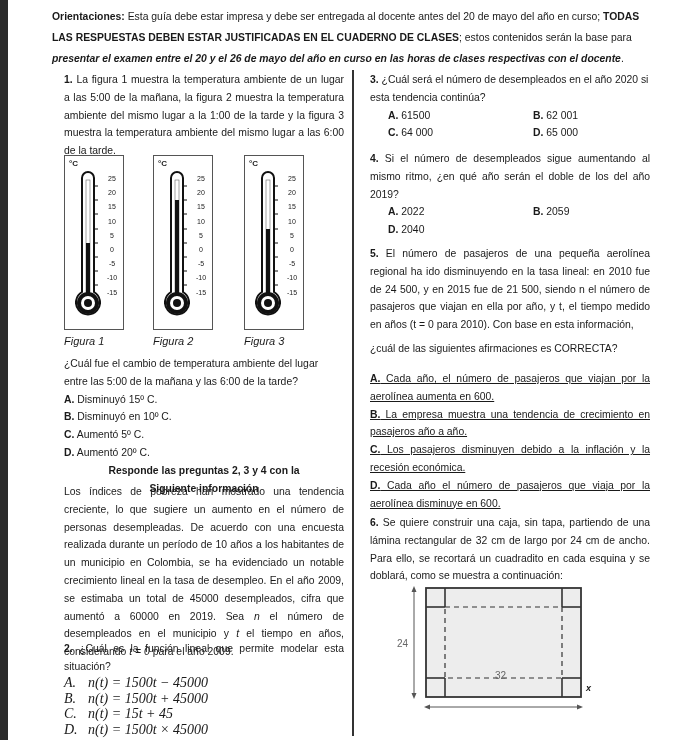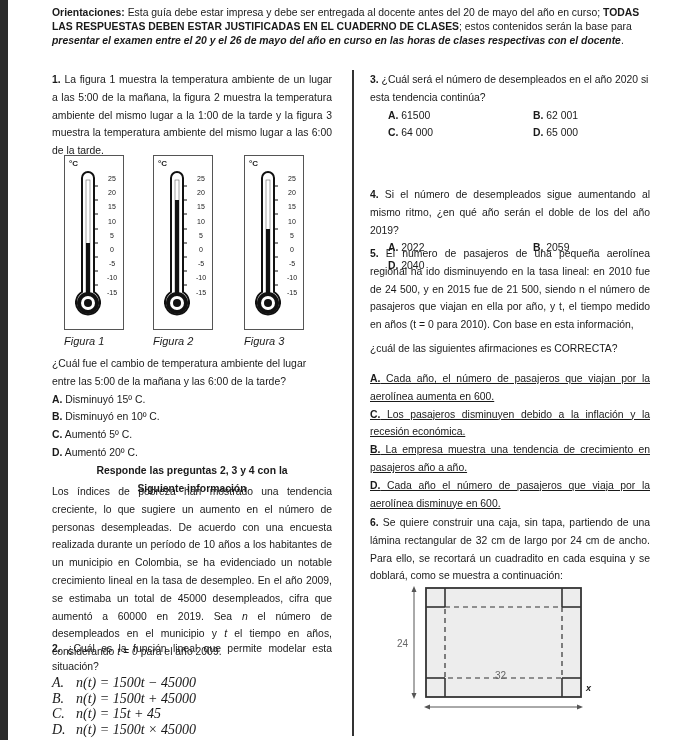--- a/index.html
+++ b/index.html
@@ -4,25 +4,25 @@
 <style>
   html, body { margin: 0; padding: 0; }
   body {
     width: 690px; height: 740px; overflow: hidden; position: relative;
     background: #ffffff; color: #1a1a1a;
     font-family: "Liberation Sans", "DejaVu Sans", sans-serif;
     font-size: 10.4px; line-height: 17.8px;
   }
   .left-strip { position: absolute; left: 0; top: 0; width: 8px; height: 740px; background: #2b2b2b; }
   .abs { position: absolute; }
-  .header { left: 52px; top: 6px; width: 600px; line-height: 14px; font-size: 10.4px; }
+  .header { left: 52px; top: 6px; width: 600px; line-height: 21px; font-size: 10.4px; }
   b { font-weight: bold; }
   .bi { font-weight: bold; font-style: italic; }
   .divider { position: absolute; left: 352px; top: 70px; width: 1.5px; height: 666px; background: #333; }
-  .col-left { left: 52px; width: 280px; }
+  .col-left { left: 64px; width: 280px; }
   .col-right { left: 370px; width: 280px; }
   .just { text-align: justify; }
   .opt { display: block; }
   .grid2 { display: grid; grid-template-columns: 145px 120px; padding-left: 18px; }
   .center { text-align: center; font-weight: bold; }
   .math { font-family: "Liberation Serif", "DejaVu Serif", serif; font-size: 14px; }
   .math .lbl { display: inline-block; width: 24px; font-style: italic; }
   .math i { font-style: italic; }
   .therm-box { position: absolute; top: 155px; width: 60px; height: 175px; border: 1.5px solid #555; box-sizing: border-box; background: #fff; }
   .therm-label { position: absolute; top: 333px; width: 60px; text-align: left; font-size: 11px; font-style: italic; }
@@ -173,37 +173,37 @@
 <div class="abs col-right" style="top:71px;">
   <b>3.</b><span> ¿Cuál será el número de desempleados en el año 2020 si esta tendencia continúa?</span>
   <div class="grid2">
     <span><b>A.</b><span> 61500</span></span>
     <span><b>B.</b><span> 62 001</span></span>
     <span><b>C.</b><span> 64 000</span></span>
     <span><b>D.</b><span> 65 000</span></span>
   </div>
 </div>
 
-<div class="abs col-right just" style="top:150px;margin-top:36px;">
+<div class="abs col-right just" style="top:150px;">
   <b>4.</b><span> Si el número de desempleados sigue aumentando al mismo ritmo, ¿en qué año serán el doble de los del año 2019?</span>
   <div class="grid2" style="text-align:left;">
     <span><b>A.</b><span> 2022</span></span>
     <span><b>B.</b><span> 2059</span></span>
     <span><b>D.</b><span> 2040</span></span>
   </div>
 </div>
 
 <div class="abs col-right just" style="top:245px;">
   <b>5.</b><span> El número de pasajeros de una pequeña aerolínea regional ha ido disminuyendo en la tasa lineal: en 2010 fue de 24 500, y en 2015 fue de 21 500, siendo n el número de pasajeros que viajan en ella por año, y t, el tiempo medido en años (t = 0 para 2010). Con base en esta información,</span>
 </div>
 <div class="abs col-right" style="top:340px;">¿cuál de las siguientes afirmaciones es CORRECTA?</div>
 <div class="abs col-right just" style="top:370px;text-decoration:underline;">
   <div><b>A.</b><span> Cada año, el número de pasajeros que viajan por la aerolínea aumenta en 600.</span></div>
+  <div><b>B.</b><span> La empresa muestra una tendencia de crecimiento en pasajeros año a año.</span></div>
   <div><b>C.</b><span> Los pasajeros disminuyen debido a la inflación y la recesión económica.</span></div>
-  <div><b>B.</b><span> La empresa muestra una tendencia de crecimiento en pasajeros año a año.</span></div>
   <div><b>D.</b><span> Cada año el número de pasajeros que viaja por la aerolínea disminuye en 600.</span></div>
 </div>
 
 <div class="abs col-right just" style="top:514px;">
   <b>6.</b><span> Se quiere construir una caja, sin tapa, partiendo de una lámina rectangular de 32 cm de largo por 24 cm de ancho. Para ello, se recortará un cuadradito en cada esquina y se doblará, como se muestra a continuación:</span>
 </div>
 
 <svg class="abs" style="left:390px; top:582px;" width="220" height="145" viewBox="0 0 220 145">
   <rect x="36" y="6" width="155" height="109" fill="#ededed" stroke="#333" stroke-width="1.8"></rect>
   <line x1="55" y1="6" x2="55" y2="25" stroke="#333" stroke-width="1.6"></line>

